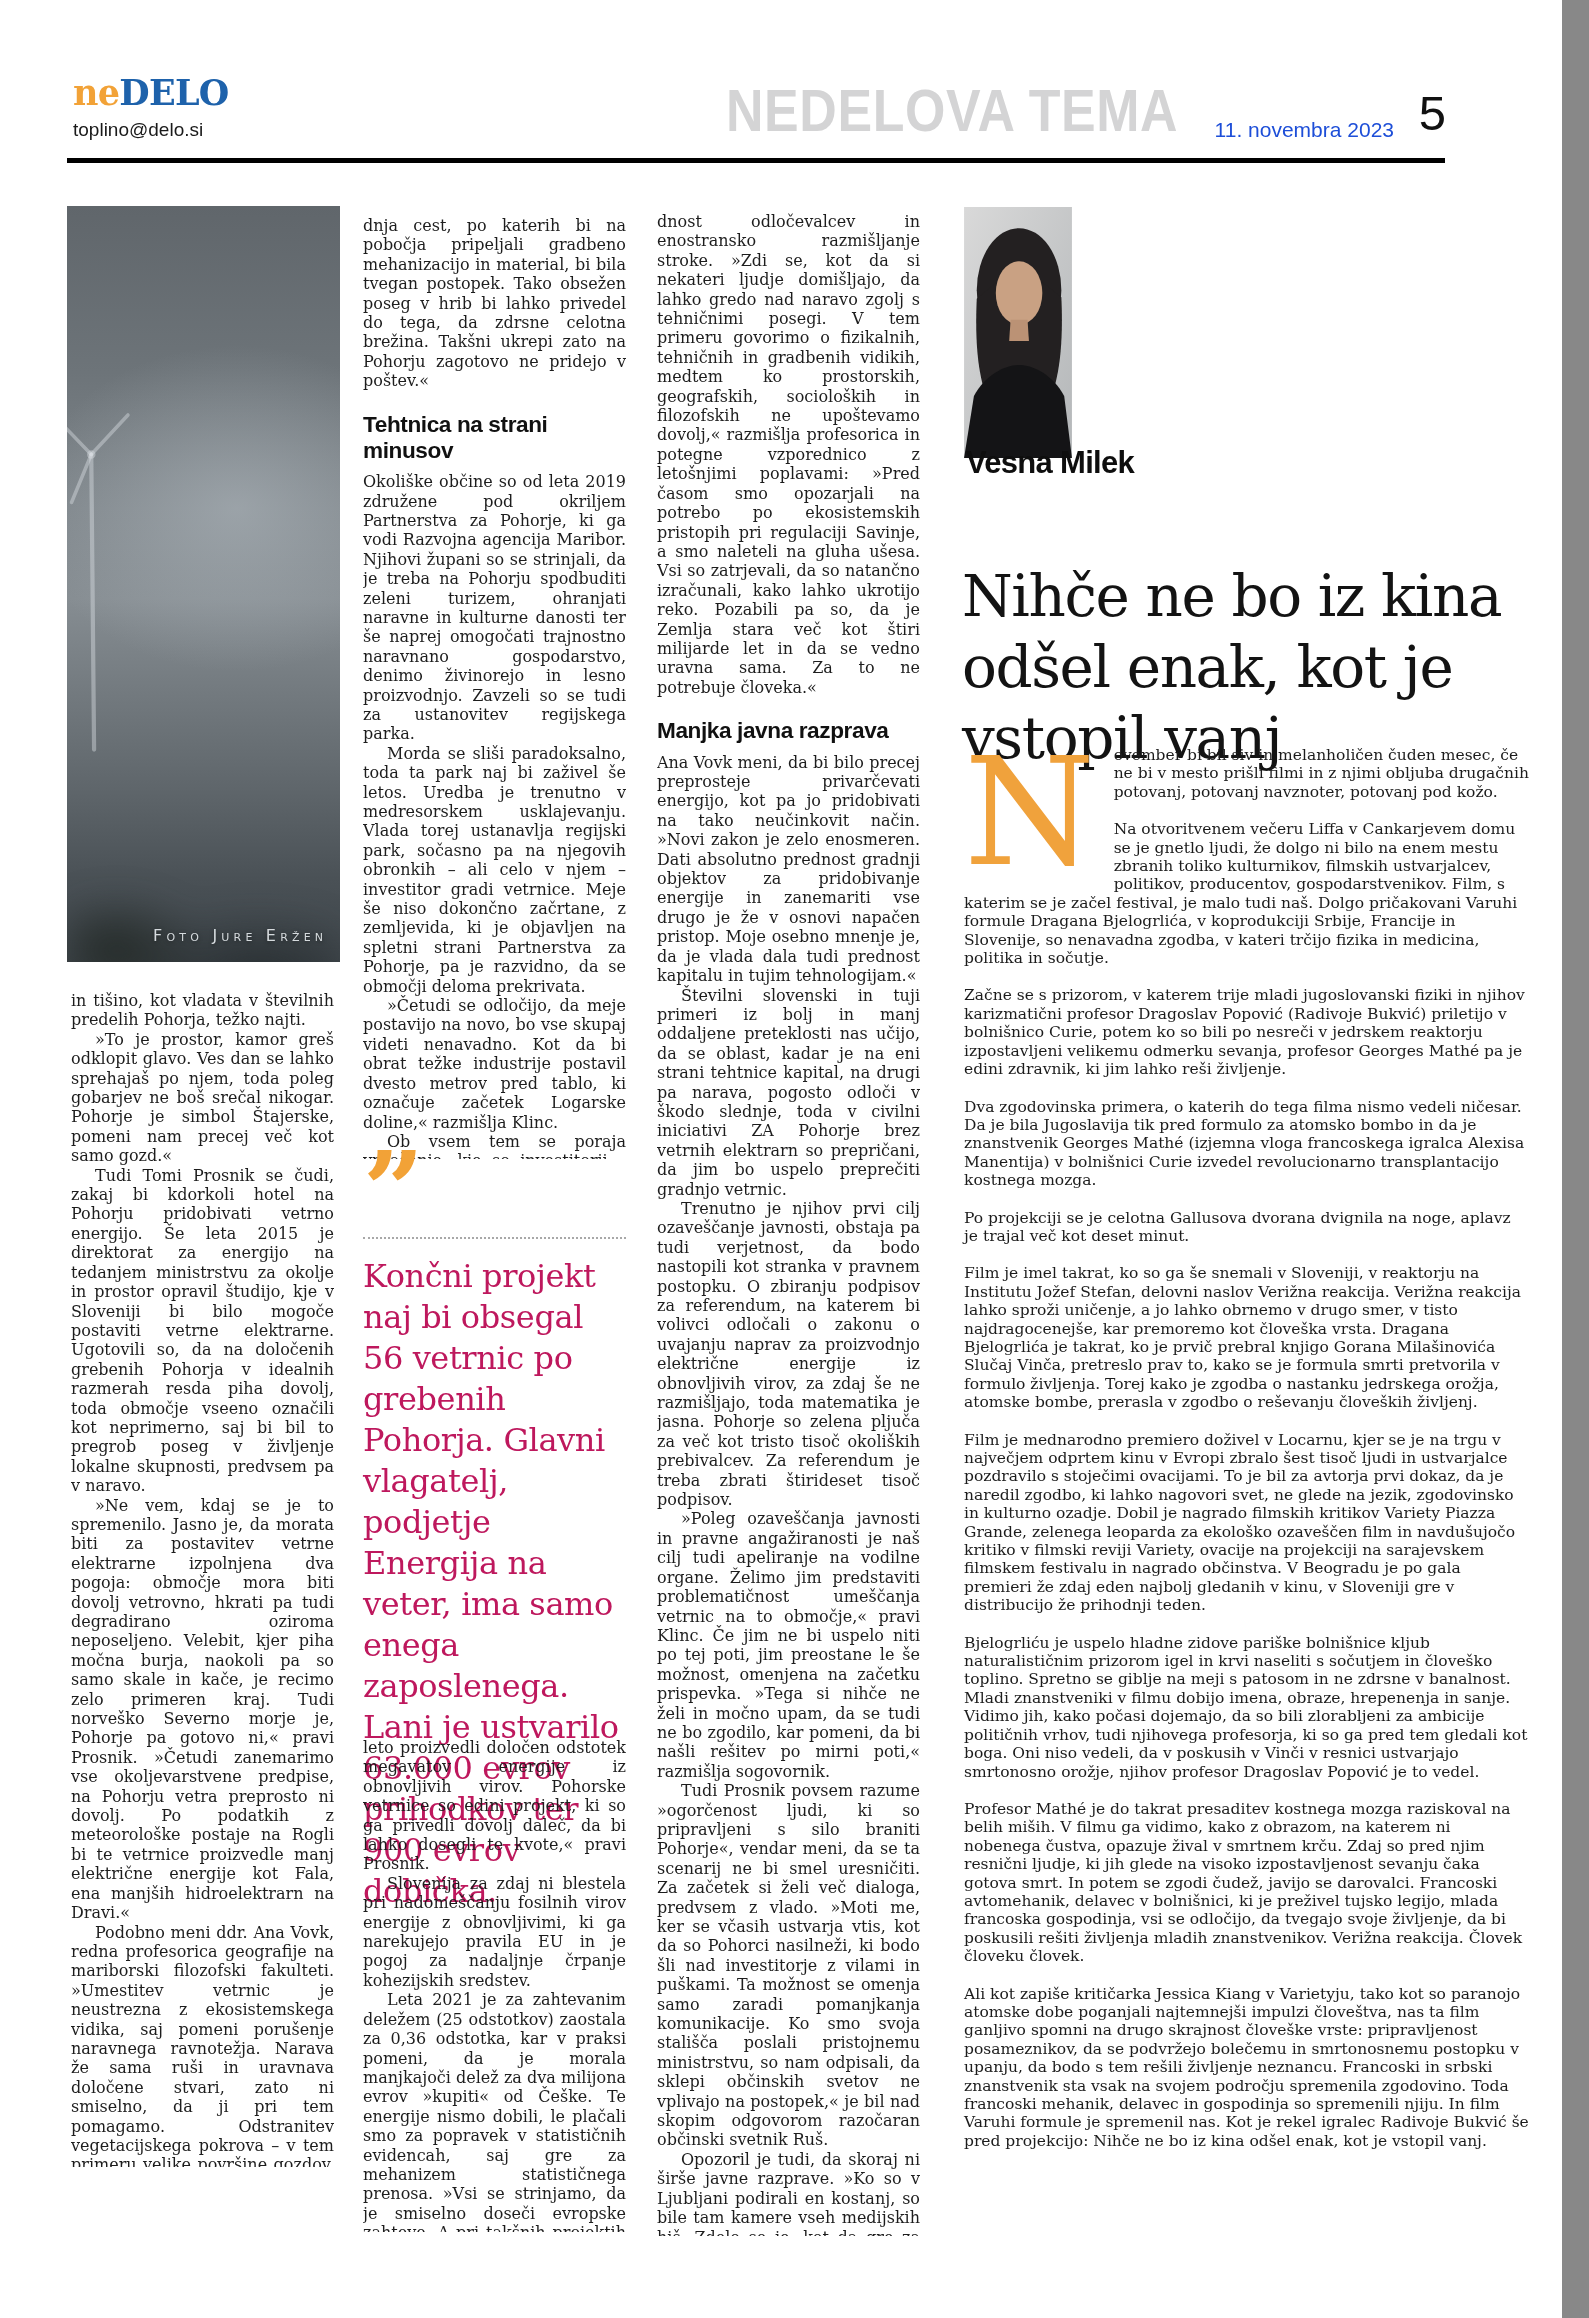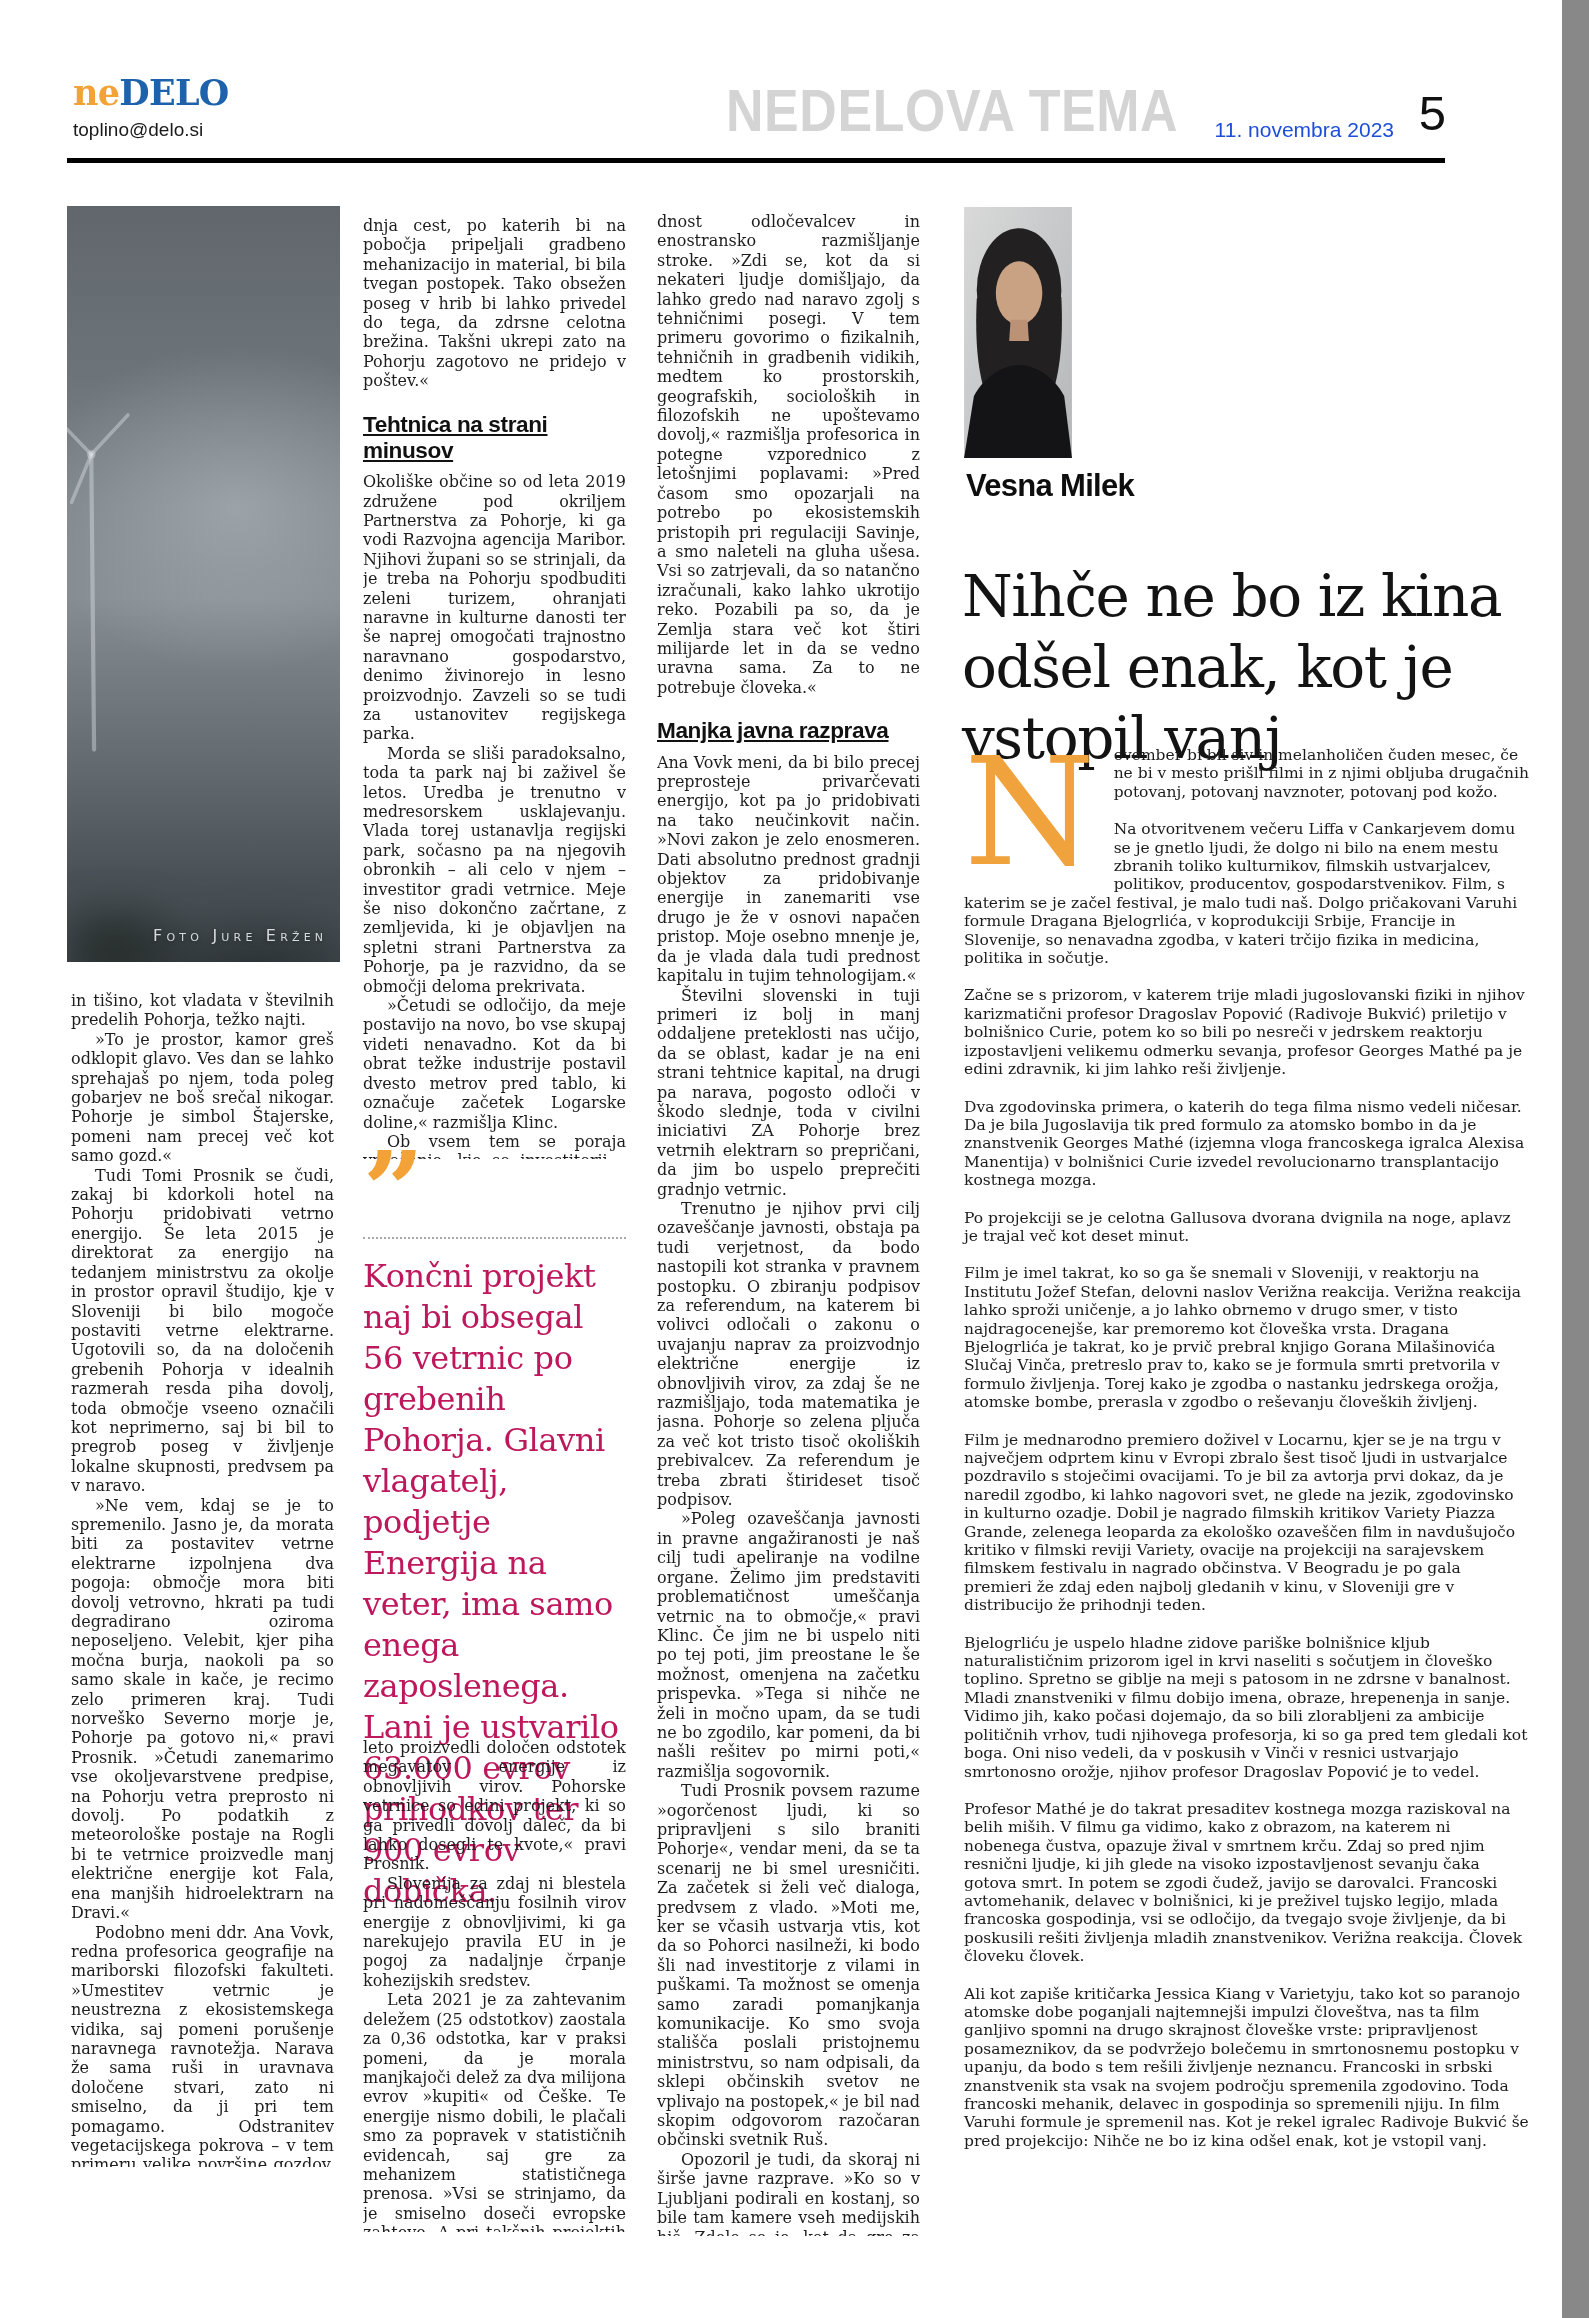--- a/index.html
+++ b/index.html
@@ -36,31 +36,31 @@
 
   
   .bodycol { position:absolute; width:263px; font-size:16px; line-height:19.4px; text-align:justify; color:#1d1d1d; }
   .bodycol p { margin:0; }
   .bodycol p.ind { text-indent:24px; }
   #col1      { left:71px; top:991px; height:1176px; overflow:hidden; }
   #col2top   { left:363px; top:216px;  height:943px; overflow:hidden; }
   #col2bottom{ left:363px; top:1738px; height:494px;  overflow:hidden; }
   #col3      { left:657px; top:212px;  height:2024px; overflow:hidden; }
   .subhead { font:700 22.6px/1.15 "Liberation Sans", sans-serif; letter-spacing:-0.4px; color:#111;
-             margin:21px 0 8.5px; text-align:left;text-decoration:underline; }
+             margin:21px 0 8.5px; text-align:left; }
 
   
   #pullquote { position:absolute; left:363px; top:1158px; width:263px; }
   .quote-icon { font:700 106px/0.62 "DejaVu Serif", serif; color:#F2A237; height:68px; overflow:visible; }
   .quote-sep  { border:none; border-top:2.8px dotted #A8A8A8; margin:11.3px 0 17px; }
   .quote-text { font:400 32px/41px "DejaVu Serif", serif; color:#be185d; letter-spacing:-0.4px; text-align:left; }
 
   
   .portrait { position:absolute; left:964px; top:207px; width:108px; height:251px; overflow:hidden; }
-  .author   { position:absolute; left:966px; top:470px; font:700 31px/1 "Liberation Sans", sans-serif;
+  .author   { position:absolute; left:966px; top:447px; font:700 31px/1 "Liberation Sans", sans-serif;
               letter-spacing:-0.7px; color:#0e0e0e; }
   .headline { position:absolute; left:962px; top:522px; width:590px;
               font:400 58px/71px "DejaVu Serif", serif; letter-spacing:-1.4px; color:#131313; }
   .right-body { position:absolute; left:964px; top:746px; width:565px;
                 font-size:15.5px; line-height:18.4px; text-align:left; color:#1c1c1c; }
   .right-body p { margin:0 0 19px; }
   .dropcap { float:left; font:400 150px/124px "DejaVu Serif", serif; color:#F0A23C; margin:4.2px 18.4px 2.8px 0; }
 </style>
 </head>
 <body>

